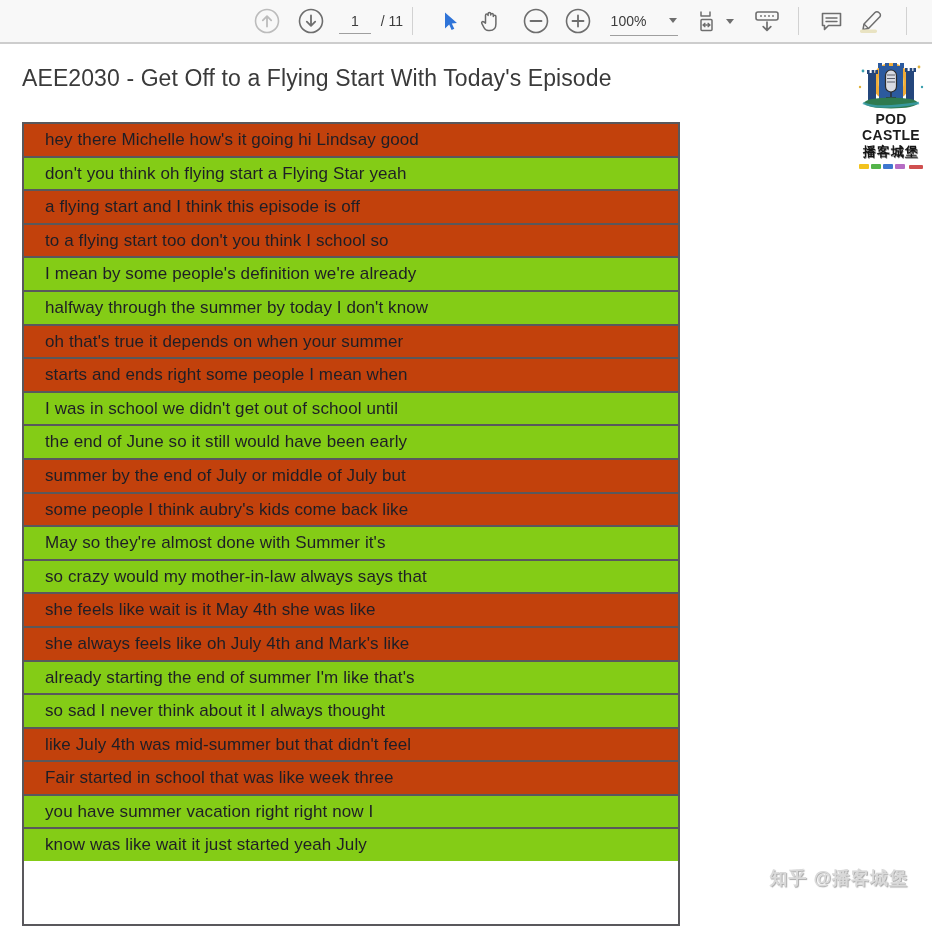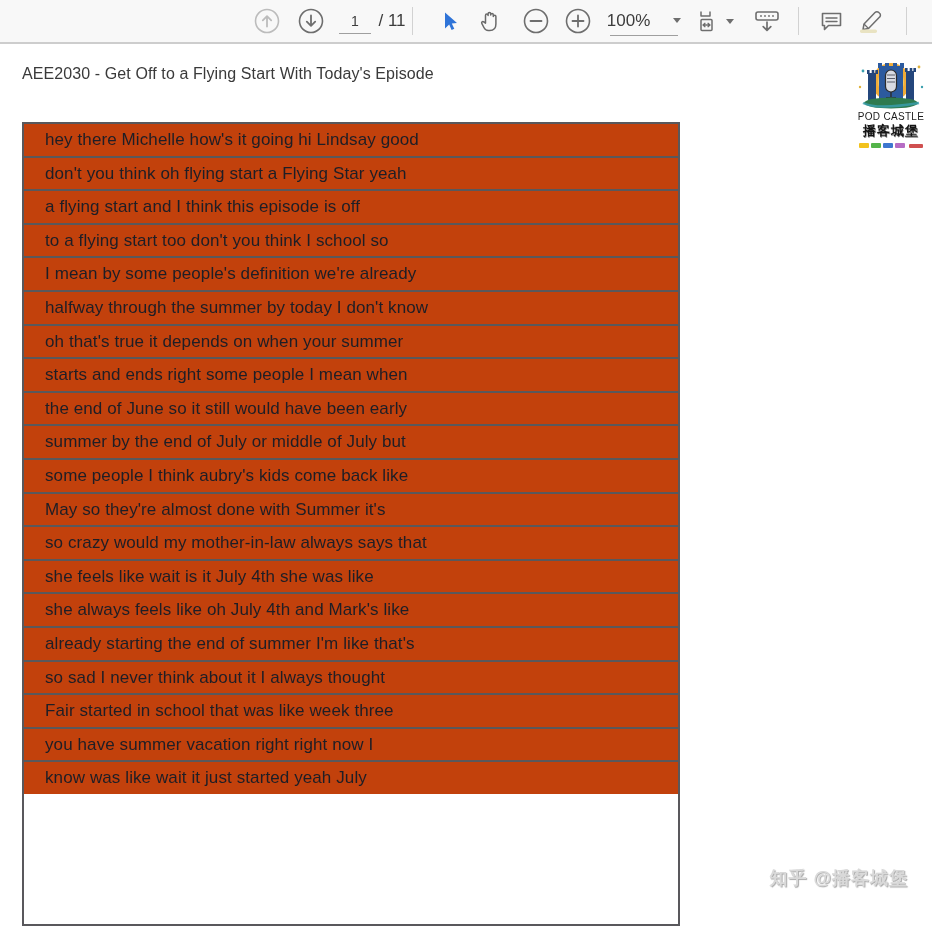--- a/index.html
+++ b/index.html
@@ -29,42 +29,42 @@
   .pos-scroll{left:752px;width:30px;}
   .pos-sep2{left:798px;}
   .pos-comment{left:818px;width:27px;}
   .pos-hilite{left:852px;width:34px;}
   .pos-sep3{left:906px;}
   .pageinput{
     width:32px;text-align:center;font-size:14px;color:#3c3c3c;
     border:none;border-bottom:1px solid #9f9f9f;background:transparent;height:24px;
     font-family:"Liberation Sans",sans-serif;padding:0;
   }
-  .tbtext{font-size:17px;color:#3c3c3c;}
+  .tbtext{font-size:14px;color:#3c3c3c;}
   .zoombox{border-bottom:1px solid #9f9f9f;height:28px;display:flex;align-items:center;gap:23px;justify-content:center;width:68px;cursor:default;}
   .caret{width:0;height:0;border-left:4px solid transparent;border-right:4px solid transparent;border-top:5px solid #6e6e6e;}
   
   .doc-title{
-    position:absolute;left:22px;top:65px;font-size:16px;color:#3a3a3a;letter-spacing:0.1px;
+    position:absolute;left:22px;top:65px;font-size:23px;color:#3a3a3a;letter-spacing:0.1px;
   }
   .logo{position:absolute;left:853px;top:57px;width:76px;text-align:center;}
-  .logo-title{font-size:10px;font-weight:400;color:#1c1c1c;letter-spacing:0.3px;margin-top:-2px;}
+  .logo-title{font-size:14px;font-weight:700;color:#1c1c1c;letter-spacing:0.3px;margin-top:-2px;}
   .logo-sub{font-size:13px;font-weight:700;color:#141414;letter-spacing:1px;margin-top:0px;
     text-shadow:0.5px 0.5px 0 #888;}
   .logo-palette{display:flex;gap:2px;justify-content:center;align-items:center;margin-top:3px;}
   .logo-palette .sq{width:10px;height:5px;border-radius:1px;}
   .logo-tag{width:14px;height:4px;background:#d05050;border-radius:1px;margin-left:2px;}
   
   .ttable{
     position:absolute;left:22px;top:122px;width:658px;height:804px;
     border:2px solid #59585c;box-sizing:border-box;overflow:hidden;background:#fff;
   }
   .trow{
     height:31.6px;line-height:31.6px;padding-left:21px;font-size:17px;color:#1e1e26;
-    white-space:nowrap;border-top:2px solid #59585c;background:#c2410c;letter-spacing:0.1px;
+    white-space:nowrap;border-top:2px solid #59585c;background:#84cc16;letter-spacing:0.1px;
   }
   .trow:first-child{border-top:none;}
   .trow.hl{background:#c2410c;}
   
   .watermark{
     position:absolute;right:24px;top:866px;font-size:18px;letter-spacing:1px;
     color:#d9d9d9;text-shadow:1px 1px 1px #a9a9a9, -1px -1px 0 #ffffff;
     font-weight:bold;
   }
 </style>
@@ -214,28 +214,30 @@
 
   <div class="ttable">
       <div class="trow hl">hey there Michelle how's it going hi Lindsay good</div>
       <div class="trow">don't you think oh flying start a Flying Star yeah</div>
       <div class="trow hl">a flying start and I think this episode is off</div>
       <div class="trow hl">to a flying start too don't you think I school so</div>
       <div class="trow">I mean by some people's definition we're already</div>
       <div class="trow">halfway through the summer by today I don't know</div>
       <div class="trow hl">oh that's true it depends on when your summer</div>
       <div class="trow hl">starts and ends right some people I mean when</div>
+      <div class="trow">I was in school we didn't get out of school until</div>
       <div class="trow">the end of June so it still would have been early</div>
       <div class="trow hl">summer by the end of July or middle of July but</div>
       <div class="trow hl">some people I think aubry's kids come back like</div>
       <div class="trow">May so they're almost done with Summer it's</div>
       <div class="trow">so crazy would my mother-in-law always says that</div>
-      <div class="trow hl">she feels like wait is it July 4th she was like</div>
+      <div class="trow hl">she feels like wait is it May 4th she was like</div>
       <div class="trow hl">she always feels like oh July 4th and Mark's like</div>
       <div class="trow">already starting the end of summer I'm like that's</div>
       <div class="trow">so sad I never think about it I always thought</div>
+      <div class="trow hl">like July 4th was mid-summer but that didn't feel</div>
       <div class="trow hl">Fair started in school that was like week three</div>
       <div class="trow">you have summer vacation right right now I</div>
       <div class="trow">know was like wait it just started yeah July</div>
     </div>
 
   <div class="watermark">知乎 @播客城堡</div>
 </div>
 
 </body></html>

